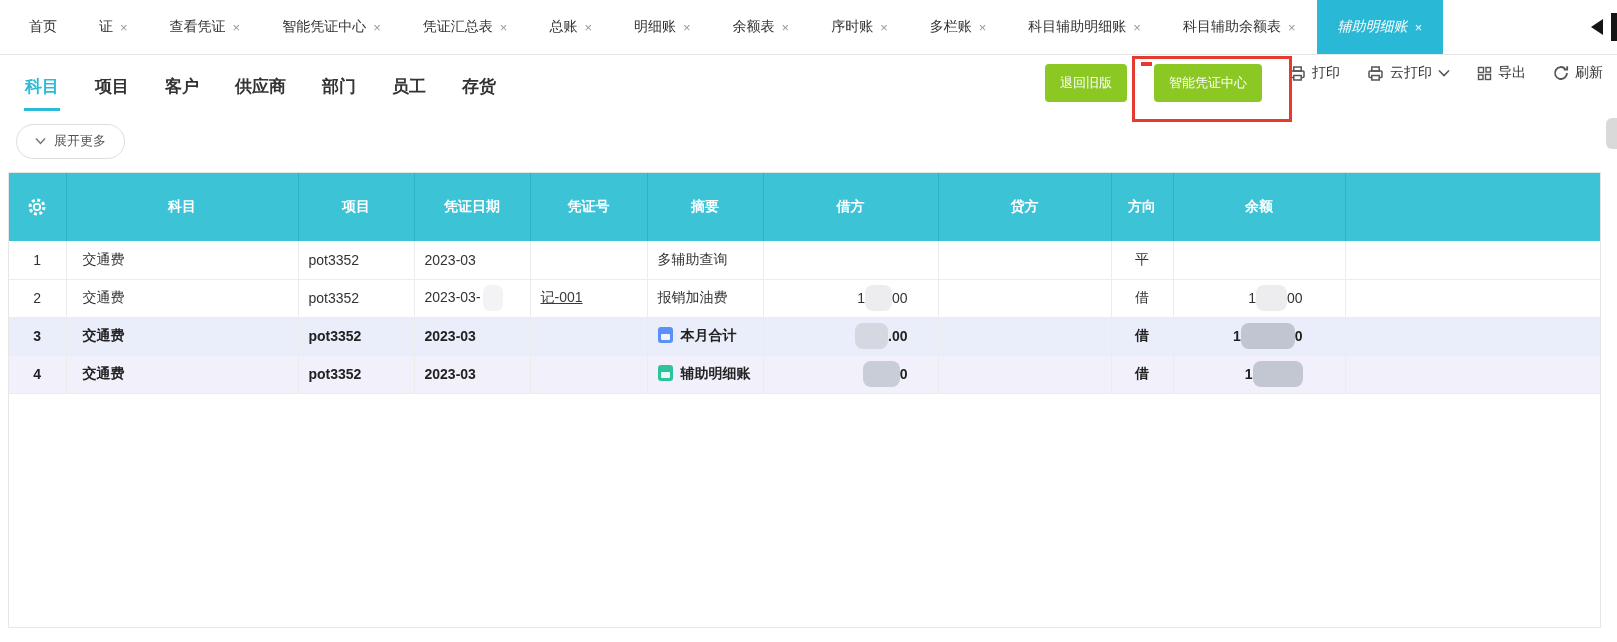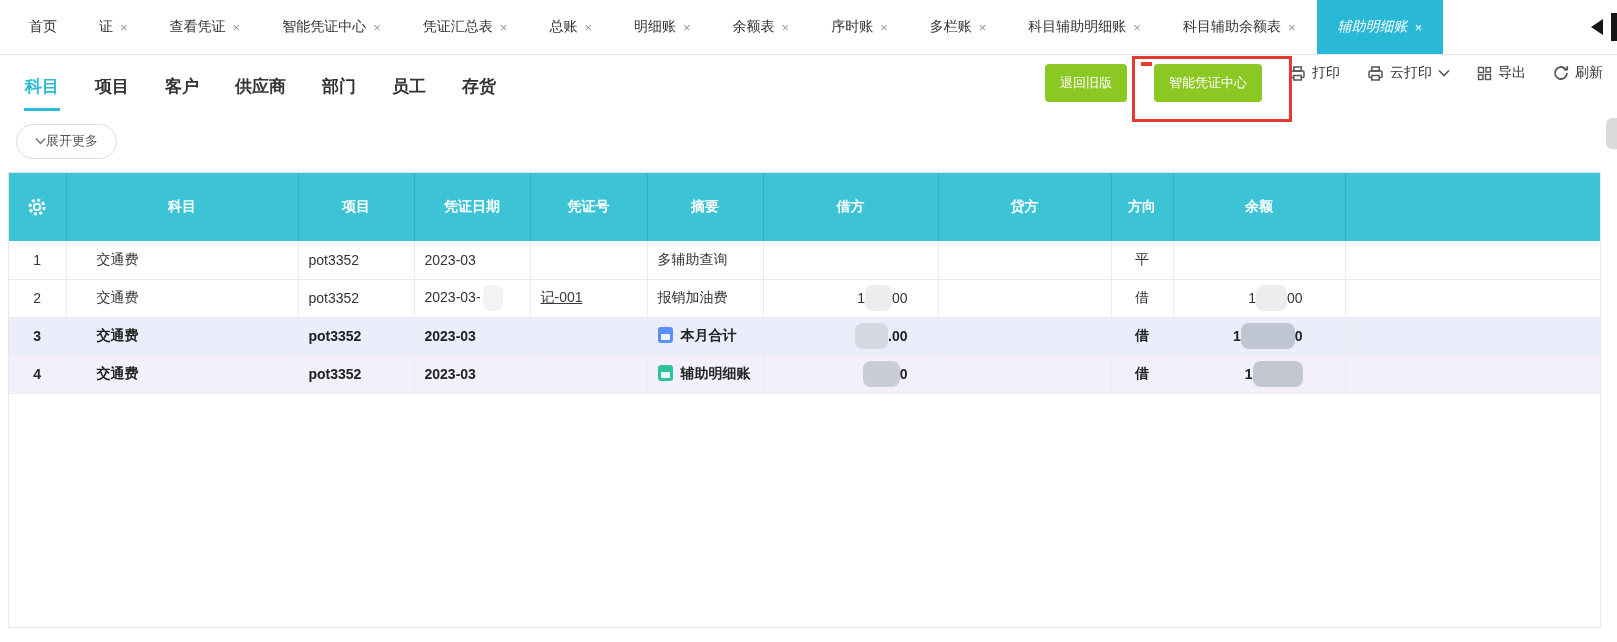--- a/index.html
+++ b/index.html
@@ -55,42 +55,42 @@
     display:flex;align-items:center;justify-content:space-between;height:38px;background:#fff;
     border:1px solid #e3e3e3;border-radius:20px;padding:0 6px;box-sizing:border-box;
     box-shadow:0 1px 4px rgba(0,0,0,.10);cursor:pointer;
   }
   .pill-label{font-size:13px;color:#333;padding:0 10px;white-space:nowrap;}
   .circ{width:26px;height:26px;border-radius:50%;display:flex;align-items:center;justify-content:center;flex:0 0 auto;}
   .circ.gray{background:#b9bec6;}
   .circ.cyan{background:#2bbad8;}
   .expand-btn{
     height:35px;border:1px solid #ddd;border-radius:18px;background:#fff;display:flex;
-    align-items:center;padding:0 18px;font-size:13px;color:#555;cursor:pointer;font-family:inherit;
+    align-items:center;gap:8px;padding:0 18px;font-size:13px;color:#555;cursor:pointer;font-family:inherit;
   }
   
   .table-wrap{
     position:absolute;left:8px;top:172px;width:1593px;height:456px;background:#fff;
     border:1px solid #e7e7e7;box-sizing:border-box;overflow:hidden;
   }
   table{width:100%;border-collapse:collapse;table-layout:fixed;}
   thead th{
     background:#3cc3d6;color:#fff;font-size:14px;font-weight:bold;height:68px;
     border-right:1px solid #2fb0c4;text-align:center;padding:0;
   }
   thead th:last-child{border-right:none;}
   tbody td{
     height:38px;font-size:14px;color:#333;border-bottom:1px solid #ececec;
     border-right:1px solid #ececec;padding:0 10px;box-sizing:border-box;background:transparent;
     overflow:hidden;white-space:nowrap;
   }
   tbody td:last-child{border-right:none;}
   tbody tr.bold td{font-weight:bold;color:#222;}
   td.c-num,td.c-dir{text-align:center;}
-  td.c-subject{padding-left:30px;}
+  td.c-subject{padding-left:16px;}
   .link{text-decoration:underline;color:#3a3a3a;cursor:pointer;}
   .amount{display:flex;align-items:center;justify-content:flex-end;}
   .blob{display:inline-block;height:26px;border-radius:8px;flex:0 0 auto;}
   .blob-sm{display:inline-block;width:20px;height:26px;border-radius:7px;background:#f3f3f5;vertical-align:middle;margin-left:2px;}
   .cal{width:15px;height:16px;border-radius:3px;display:inline-block;position:relative;margin-right:8px;vertical-align:-3px;}
   .cal.month{background:#5b8ff9;}
   .cal.year{background:#2fc39b;}
   .cal::after{content:"";position:absolute;left:3px;top:7px;right:3px;bottom:3px;background:rgba(255,255,255,.9);border-radius:1px;}
   .gear-svg{display:block;margin:0 auto;}
   

